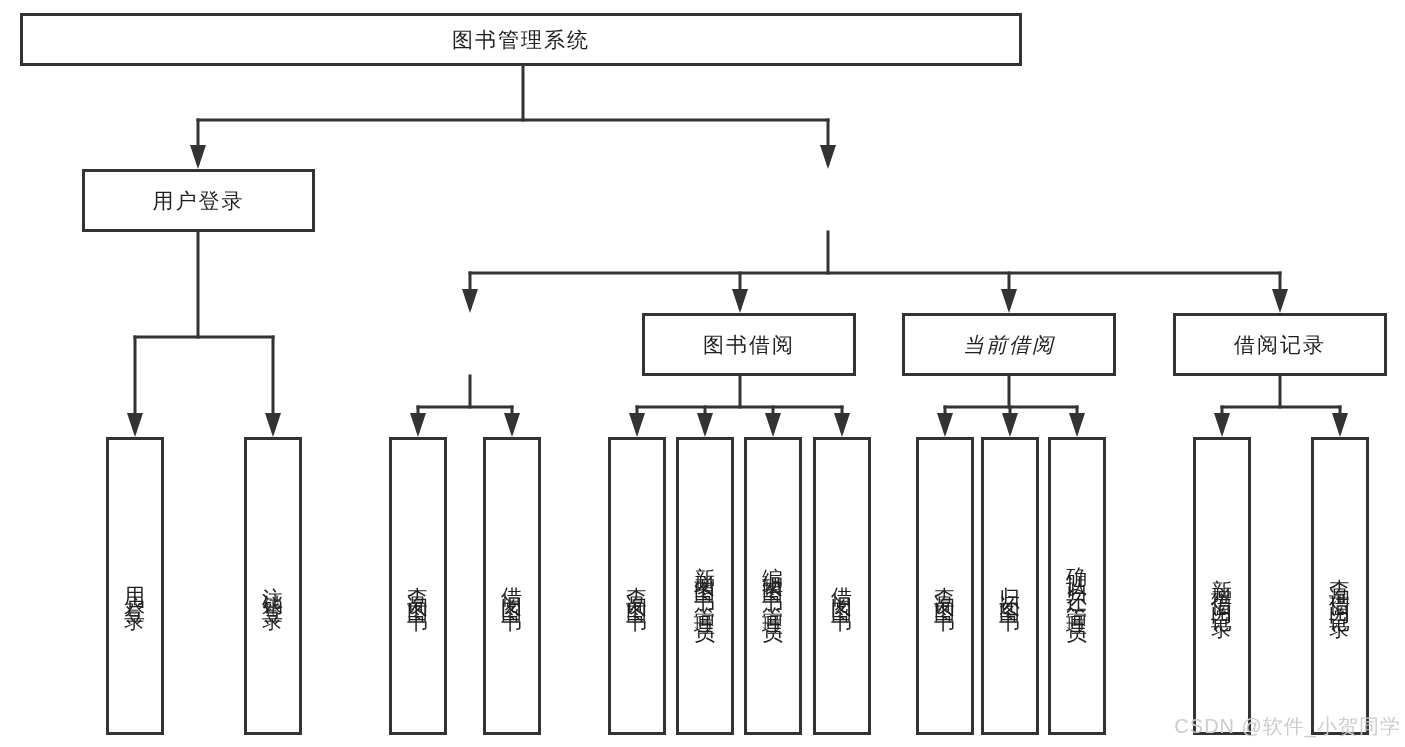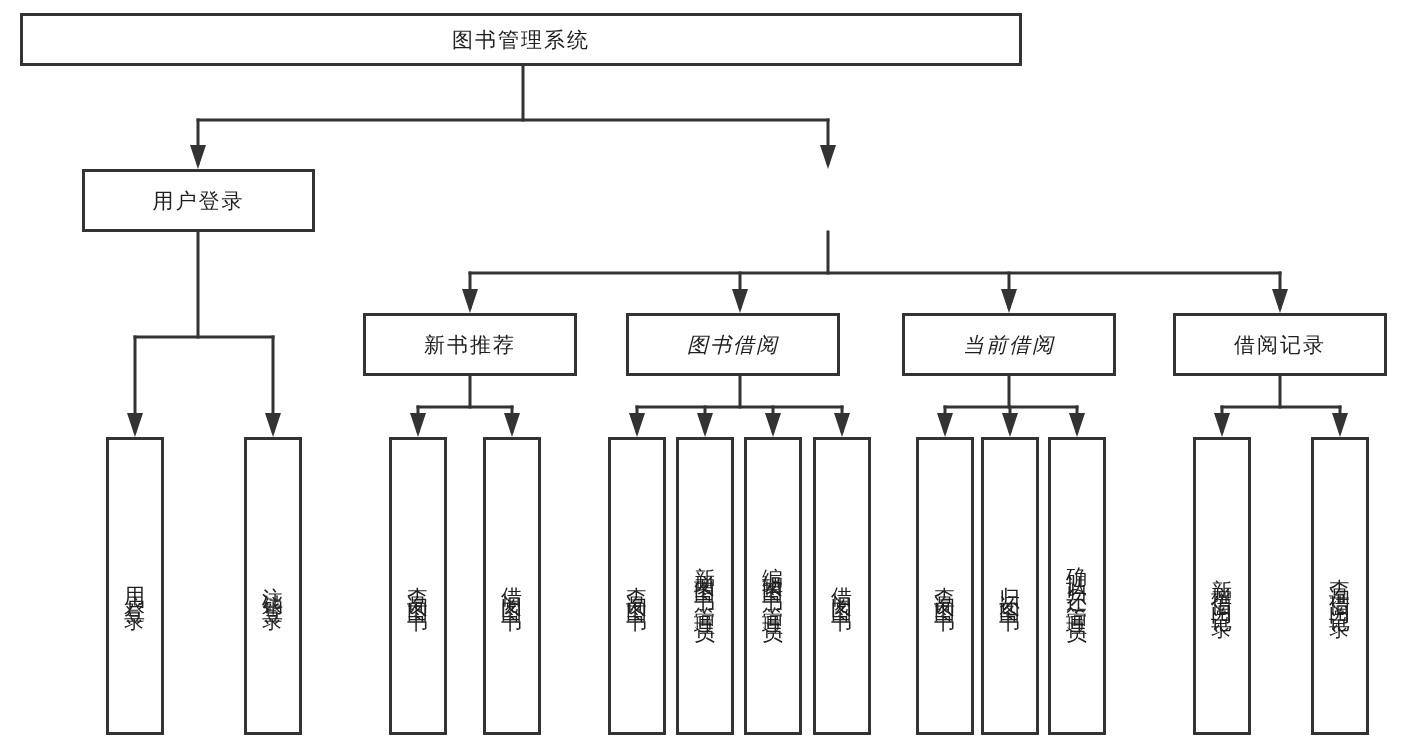--- a/index.html
+++ b/index.html
@@ -27,21 +27,21 @@
     display:flex;align-items:center;justify-content:center;
     color:var(--text);
   }
   .h-box{font-size:21px;letter-spacing:2px;}
   .root-box{left:20px;top:13px;width:1002px;height:53px;}
   .lv2{top:169px;width:233px;height:63px;}
   .lv2.a{left:82px;}
   .lv2.b{left:712px;}
   .lv3{top:313px;width:214px;height:63px;}
   .lv3.c1{left:363px;}
-  .lv3.c2{left:626px;font-style:italic;}
+  .lv3.c2{left:642px;}
   .lv3.c3{left:902px;font-style:italic;}
   .lv3.c4{left:1173px;}
   .leaf{top:437px;width:58px;height:298px;}
   .leaf .vtext{
     writing-mode:vertical-rl;
     text-orientation:mixed;
     font-size:21px;
     letter-spacing:8px;
     line-height:1;
     white-space:nowrap;
@@ -137,23 +137,20 @@
   </svg>
 
   <div class="box root-box h-box">
     <span>图书管理系统</span>
   </div>
 
   <div class="box lv2 a h-box">
     <span>用户登录</span>
   </div>
 
-  <div class="box lv3 c1 h-box">
-    <span>新书推荐</span>
-  </div>
   <div class="box lv3 c2 h-box">
     <span>图书借阅</span>
   </div>
   <div class="box lv3 c3 h-box">
     <span>当前借阅</span>
   </div>
   <div class="box lv3 c4 h-box">
     <span>借阅记录</span>
   </div>
 
@@ -190,14 +187,15 @@
   <div class="box leaf" style="left:1048px">
     <span class="vtext">确认归还（管理员）</span>
   </div>
   <div class="box leaf" style="left:1193px">
     <span class="vtext">新增借阅记录</span>
   </div>
   <div class="box leaf" style="left:1311px">
     <span class="vtext">查询借阅记录</span>
   </div>
 
+  <div class="watermark">CSDN @软件_小贺同学</div>
 
 </div>
 
 </body></html>

